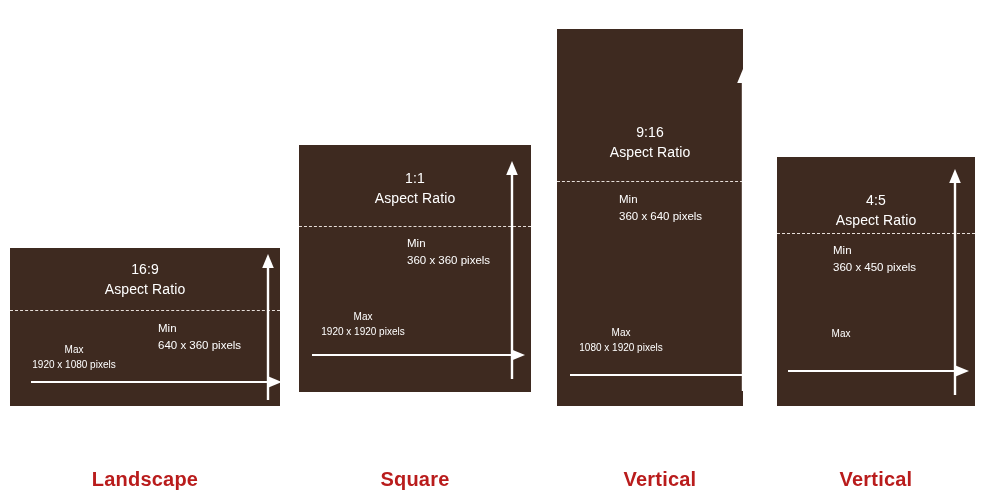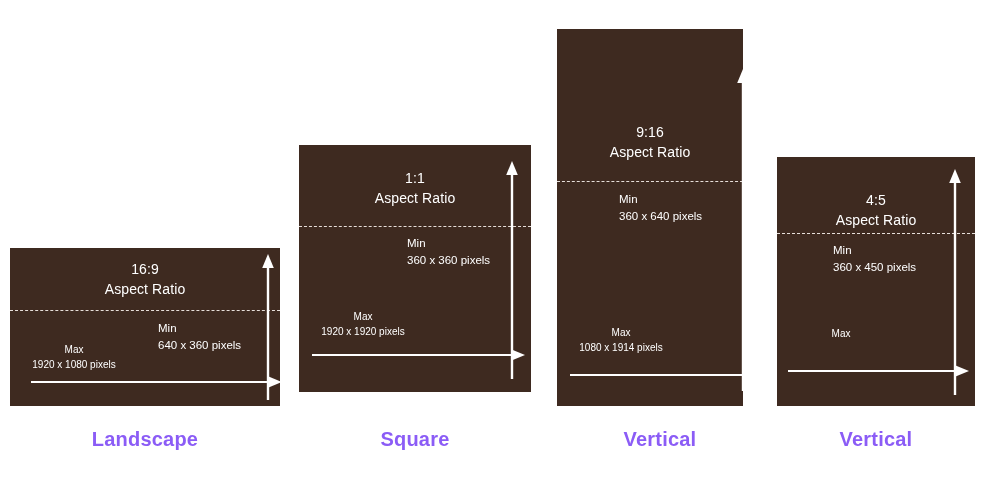--- a/index.html
+++ b/index.html
@@ -82,25 +82,26 @@
   .lbl-value {
     display: block;
   }
   .v-arrow, .h-arrow {
     position: absolute;
     z-index: 5;
   }
   .caption {
     position: absolute;
     text-align: center;
-    color: #8b5cf6;
+    color: #b91c1c;
     font-size: 20px;
     font-weight: bold;
     letter-spacing: 0.2px;
     white-space: nowrap;
+    margin-top: 40px;
   }
 </style>
 </head>
 <body>
 
 <div id="stage">
 
   <div class="panel" style="left:10px; top:248px; width:270px; height:158px;">
     <div class="panel-box"></div>
     <div class="dashed-line" style="top:62px;"></div>
@@ -174,21 +175,21 @@
       <span class="ratio-sub">Aspect Ratio</span>
     </div>
 
     <div class="min-block" style="left:62px; top:162px; width:110px;">
       <span class="lbl-title">Min</span>
       <span class="lbl-value">360 x 640 pixels</span>
     </div>
 
     <div class="max-block" style="left:0px; top:297px; width:128px;">
       <span class="lbl-title">Max</span>
-      <span class="lbl-value">1080 x 1914 pixels</span>
+      <span class="lbl-value">1080 x 1920 pixels</span>
     </div>
 
     <svg class="v-arrow" style="left:168px; top:38px;" width="36" height="326" viewBox="0 0 36 326">
       <line x1="18" y1="324" x2="18" y2="12" stroke="#ffffff" stroke-width="2.4"></line>
       <polygon points="18,2 12.2,16 23.8,16" fill="#ffffff"></polygon>
     </svg>
 
     <svg class="h-arrow" style="left:10px; top:334px;" width="192" height="24" viewBox="0 0 192 24">
       <line x1="3" y1="12" x2="180" y2="12" stroke="#ffffff" stroke-width="2.2"></line>
       <polygon points="190,12 176,6.2 176,17.8" fill="#ffffff"></polygon>

